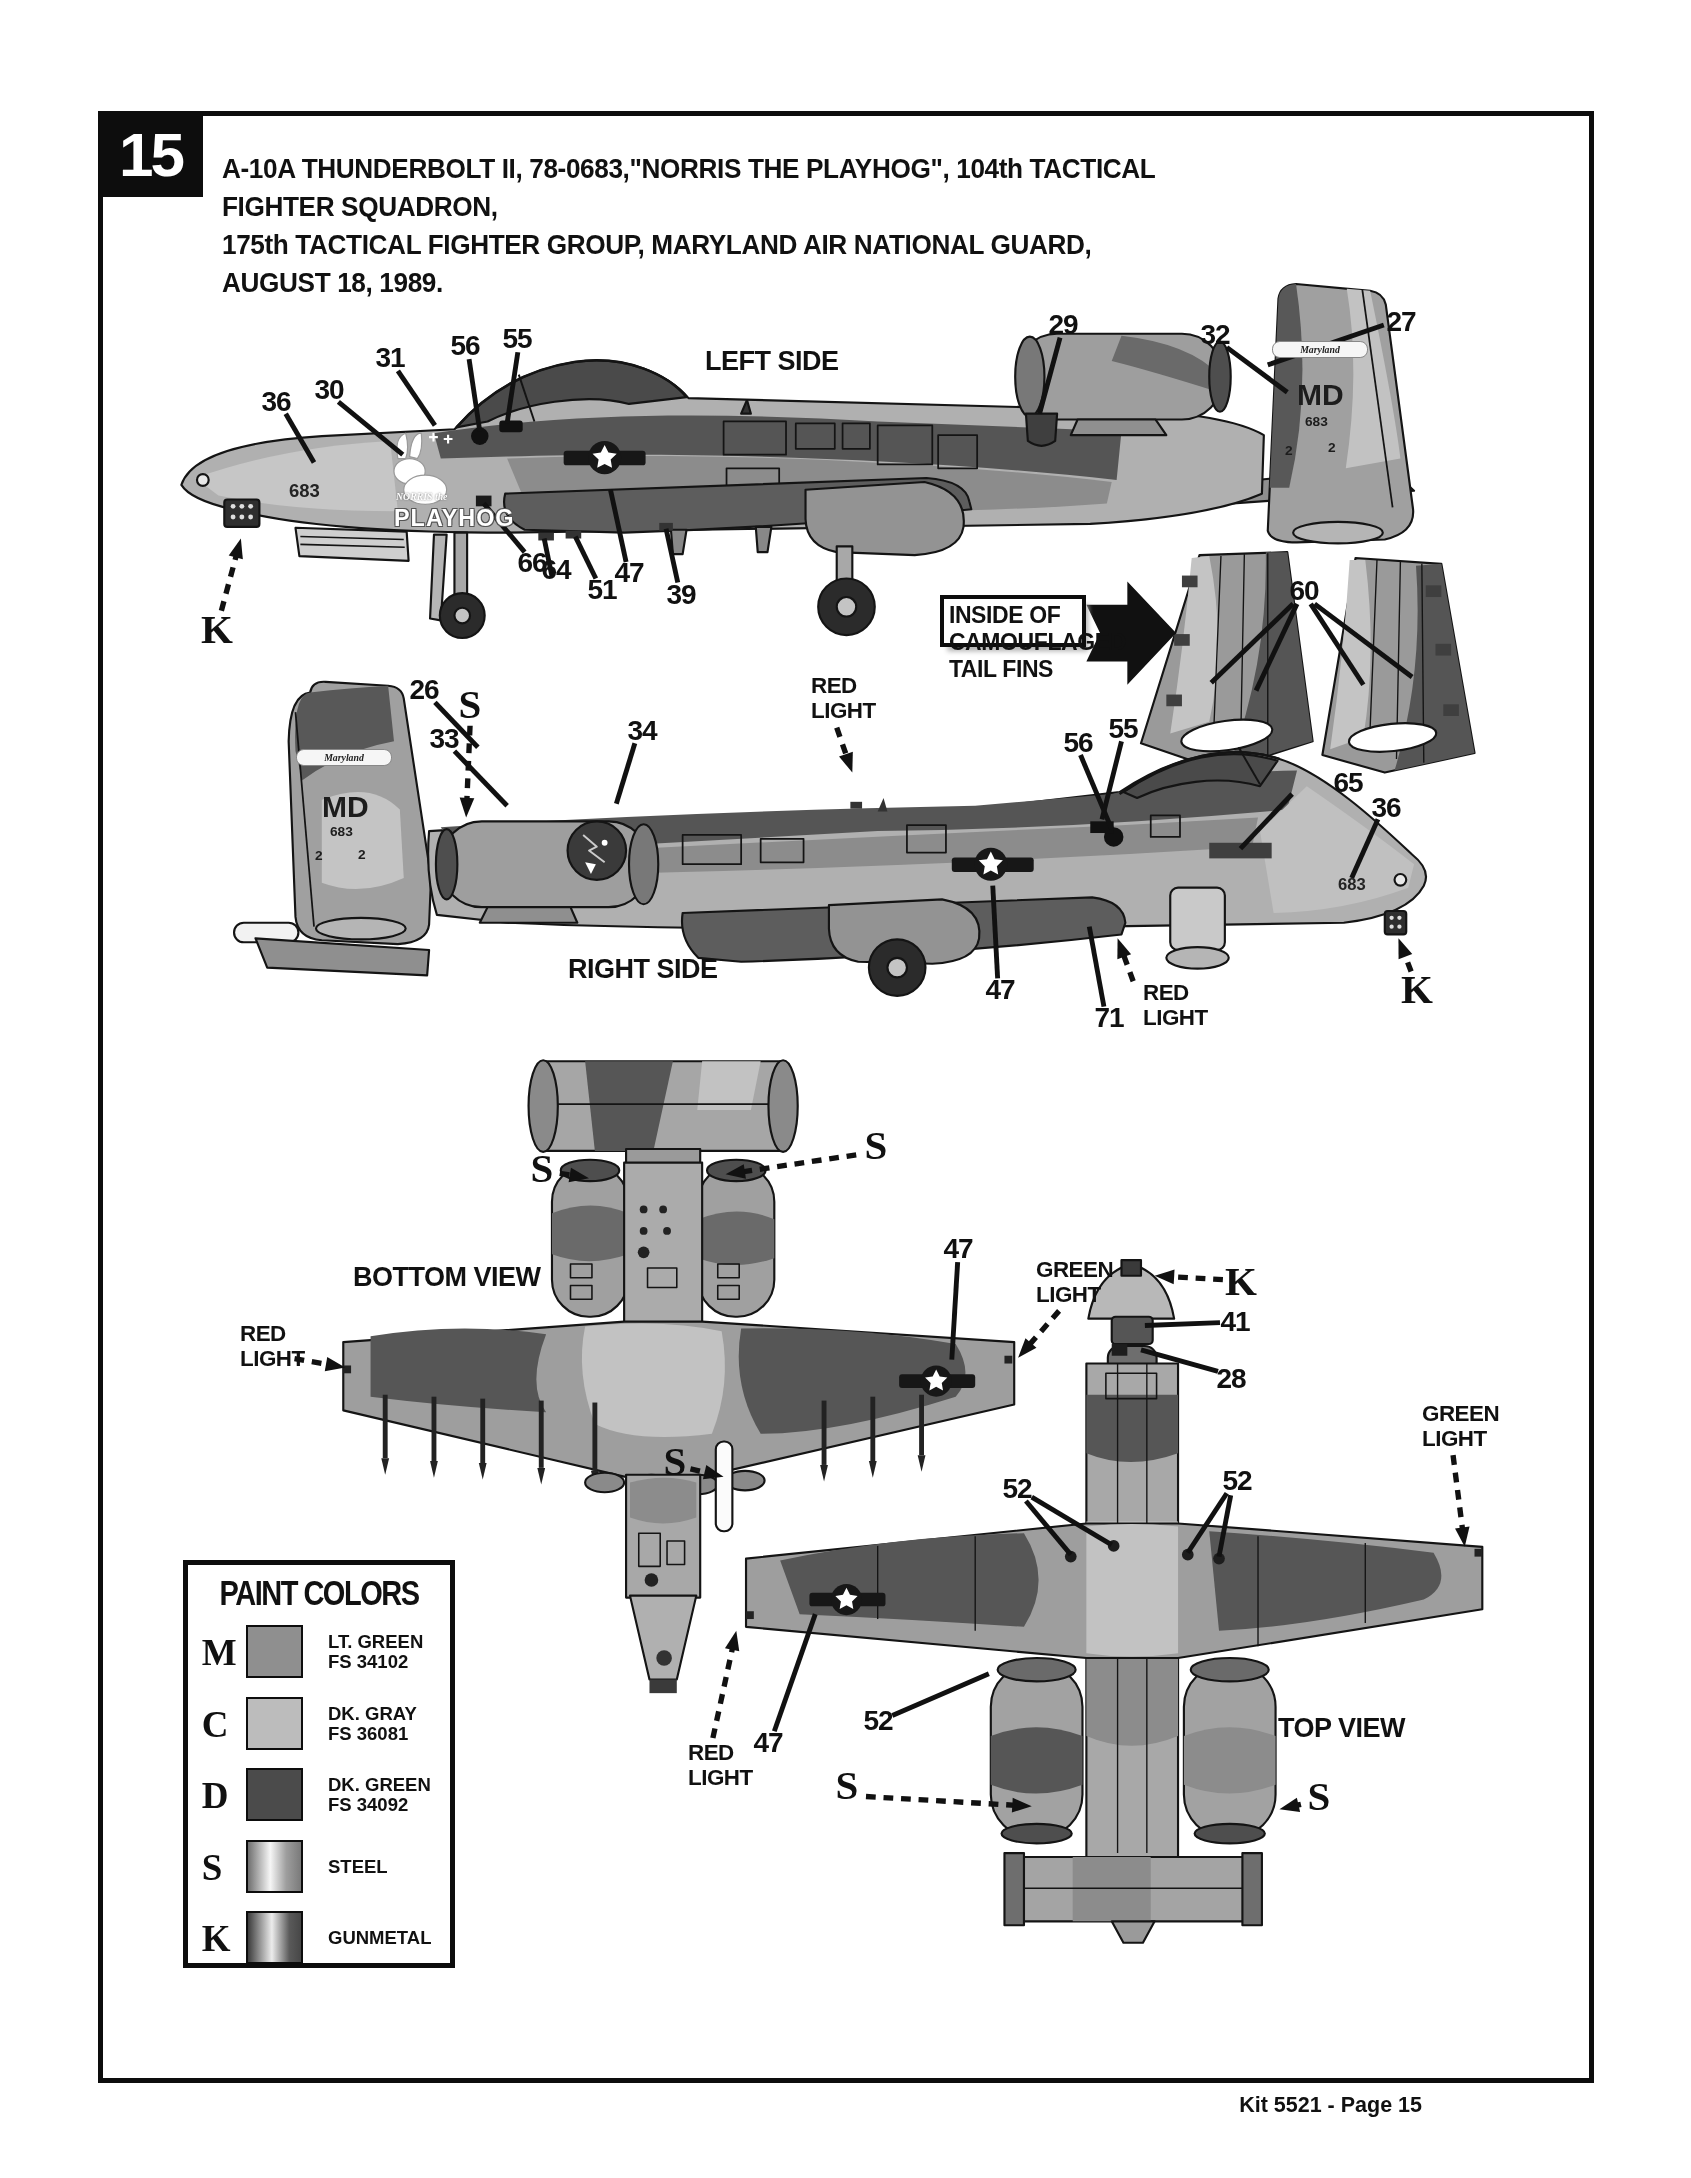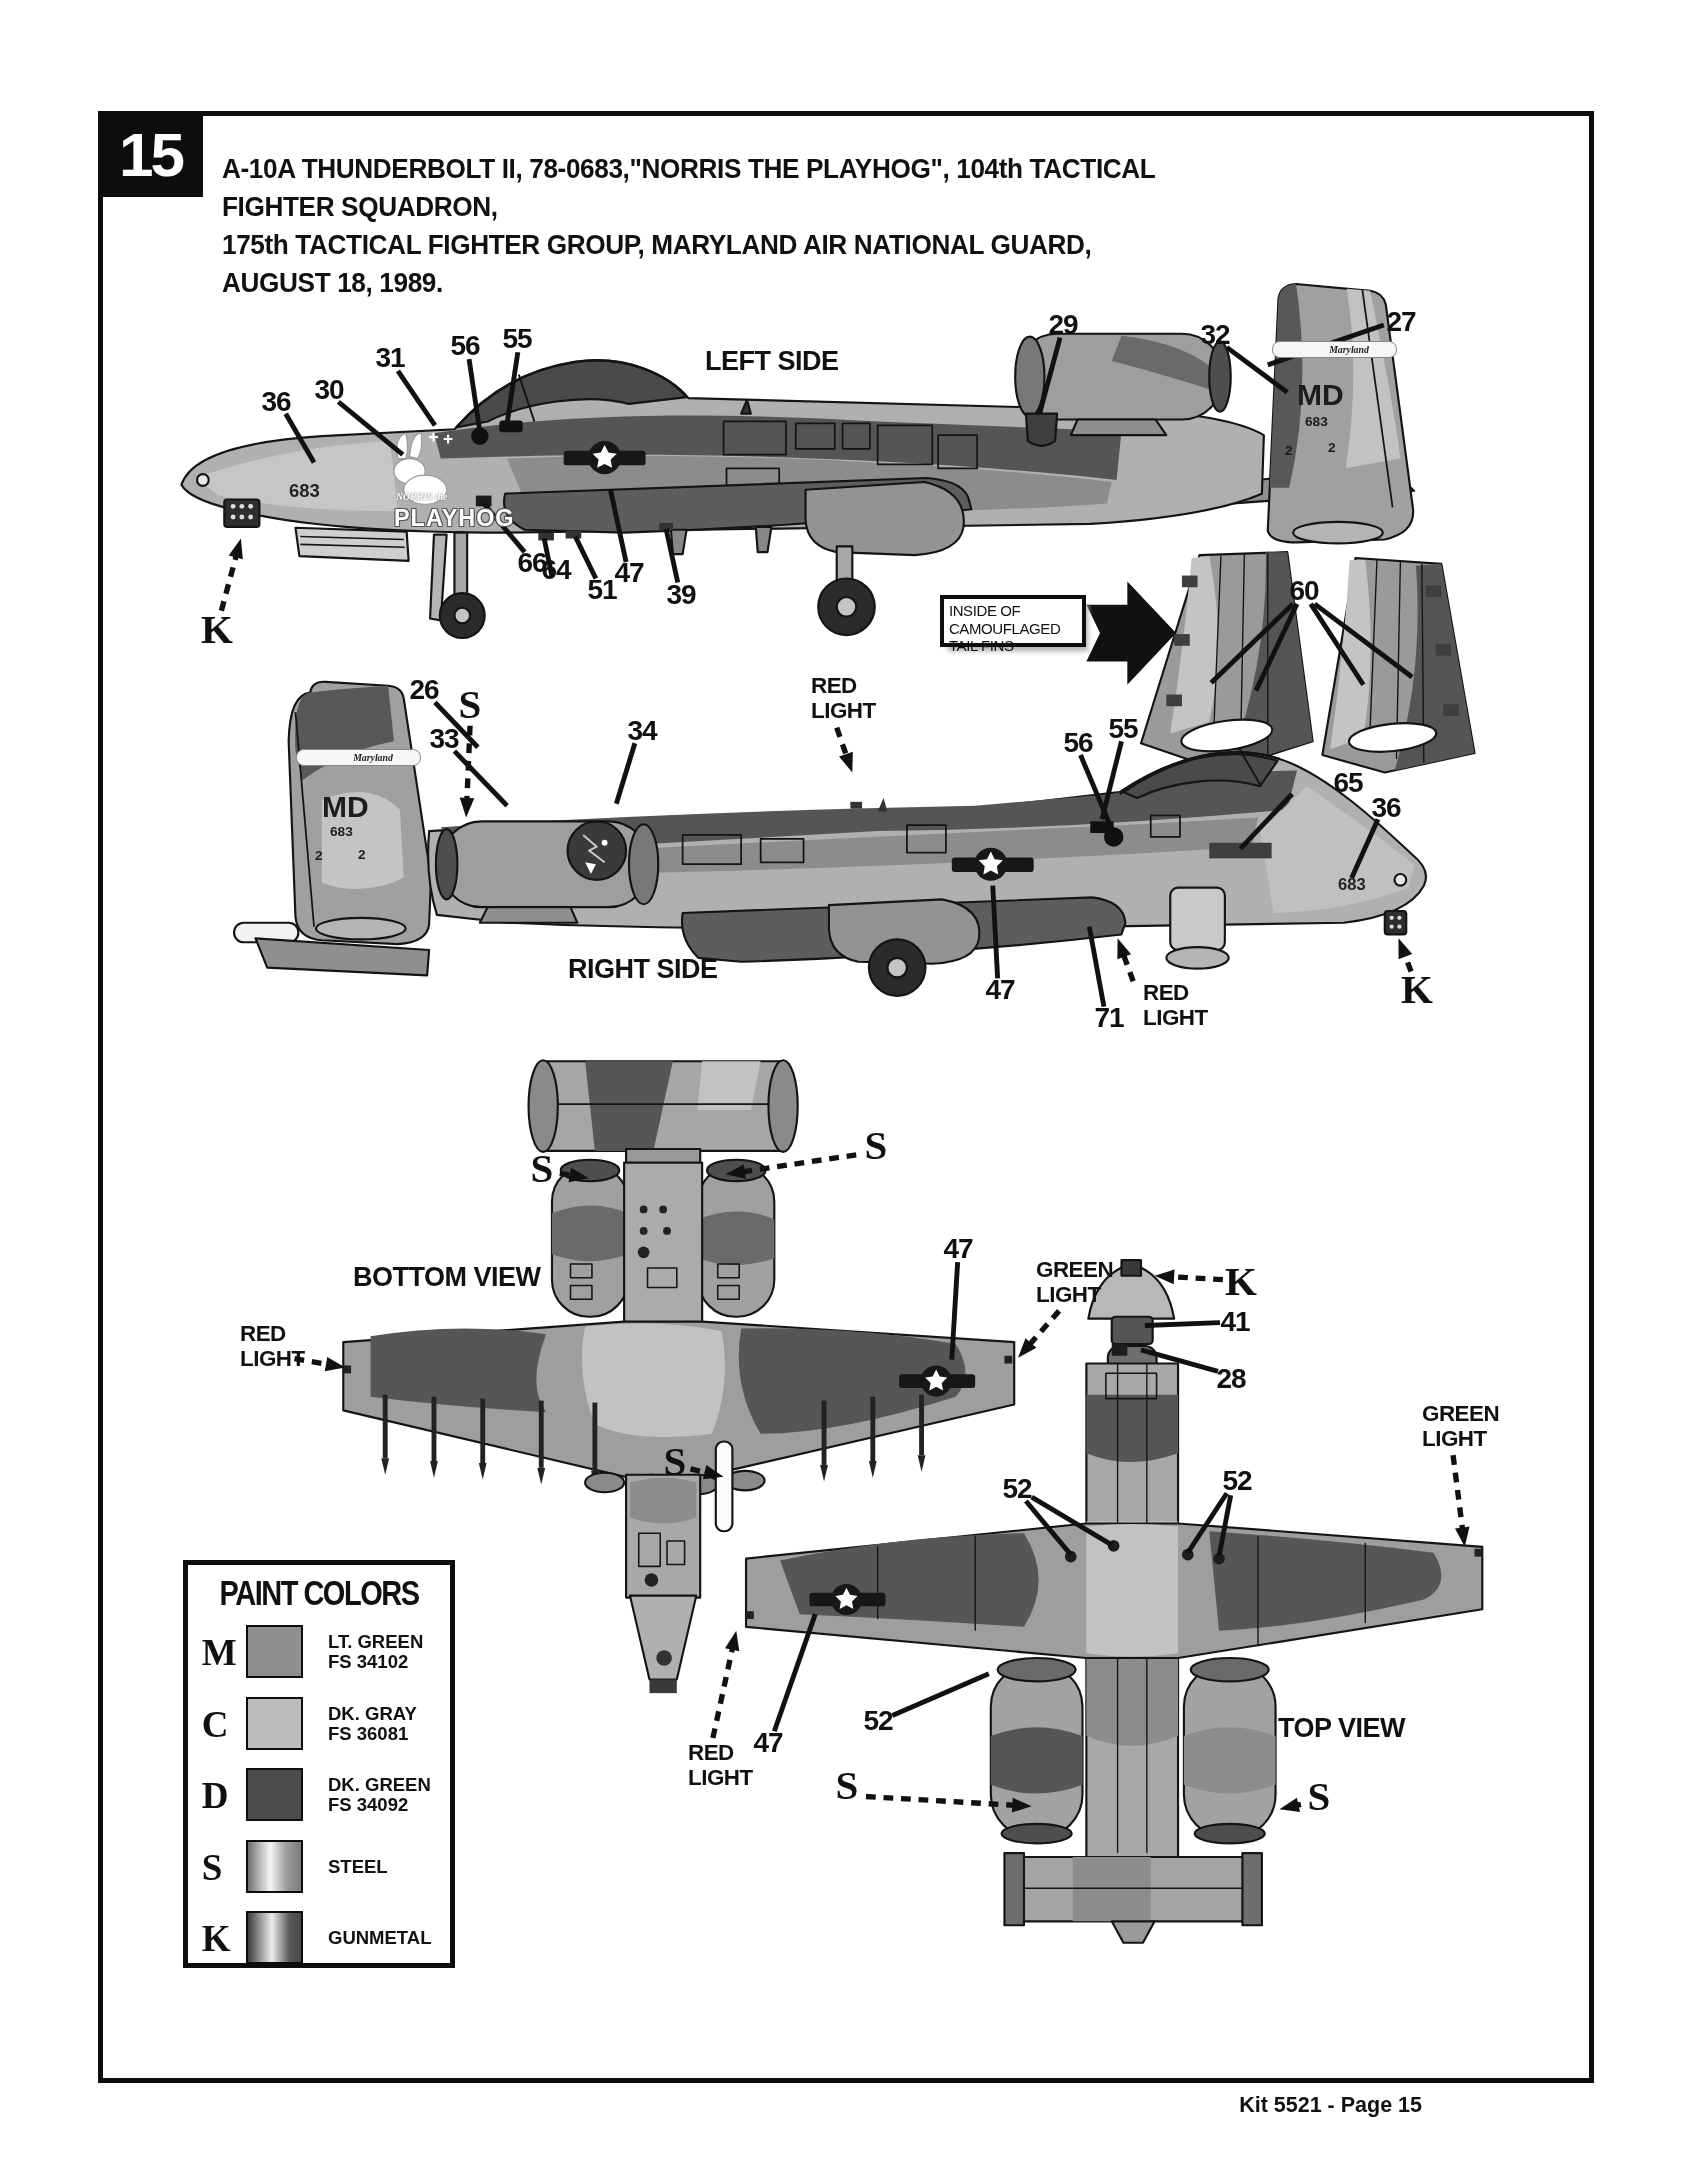--- a/index.html
+++ b/index.html
@@ -14,36 +14,36 @@
          line-height:38px;letter-spacing:-0.4px;transform:scaleX(0.97);transform-origin:left top;}
   svg.layer{position:absolute;left:0;top:0;}
   #labels{position:absolute;left:0;top:0;width:100%;height:100%;}
   .view-label{position:absolute;font-weight:bold;font-size:27px;letter-spacing:-0.5px;white-space:nowrap;}
   .callout{position:absolute;transform:translate(-50%,-50%);white-space:pre-line;color:#111;text-align:left;}
   .callout.num{font-size:28px;font-weight:bold;letter-spacing:-1px;}
   .callout.code{font-family:"Liberation Serif",serif;font-size:41px;font-weight:bold;}
   .callout.light{font-size:22.4px;font-weight:bold;line-height:1.12;letter-spacing:-0.5px;}
   .callout.left-anchor{transform:translate(0,-50%);}
   .note-box{position:absolute;left:940px;top:595px;width:146px;height:52px;border:4.9px solid #0d0d0d;
-            box-sizing:border-box;background:#fff;font-size:15px;font-weight:normal;line-height:1.18;
+            box-sizing:border-box;background:#fff;font-size:23px;font-weight:bold;line-height:1.18;
             padding:2.9px 4.9px;white-space:pre-line;letter-spacing:-0.4px;
             box-shadow:4.9px 6.8px 4.9px -2px #b5b5b5;}
   .mk{position:absolute;color:#1d1d1d;white-space:nowrap;font-weight:bold;}
   .mk.tail-code{font-size:30px;letter-spacing:0;text-align:center;}
   .mk.tail-num{font-size:13.7px;}
   .mk.fin-digit{font-size:13.7px;}
   .mk.nose-num{font-size:18.5px;color:#242424;}
   .mk.nose-num-sm{font-size:16.6px;color:#242424;}
   .mk.nose-art-sm{font-family:"Liberation Serif",serif;font-style:italic;font-weight:bold;
                   font-size:9.8px;color:#fff;text-shadow:0 0 2px #666;}
   .mk.nose-art{font-size:23.4px;color:#fff;letter-spacing:1px;
                text-shadow:1px 1px 0 #555,-1px -1px 0 #555,1px -1px 0 #555,-1px 1px 0 #555;}
   .banner{position:absolute;background:#f6f6f6;border:1px solid #888;border-radius:7.8px;
           display:flex;align-items:center;justify-content:center;font-family:"Liberation Serif",serif;
-          font-style:italic;font-weight:bold;font-size:9.8px;color:#222;padding-left:29px;}
+          font-style:italic;font-weight:bold;font-size:9.8px;color:#222;}
   .legend{position:absolute;left:183px;top:1560px;width:272px;height:408px;border:5.9px solid #0d0d0d;
           box-sizing:border-box;background:#fff;}
   .legend-title{text-align:center;font-size:29px;font-weight:bold;letter-spacing:-1.5px;
                 margin-top:11.7px;transform:scaleY(1.18);}
   .p-row{position:absolute;left:0;width:100%;height:53px;}
   .p-letter{position:absolute;left:13.7px;top:50%;transform:translateY(-50%);
             font-family:"Liberation Serif",serif;font-size:37px;font-weight:bold;}
   .p-swatch{position:absolute;left:58px;top:0;width:57px;height:53px;border:2.9px solid #0d0d0d;
             box-sizing:border-box;background:#888;}
   .p-text{position:absolute;left:140px;top:50%;transform:translateY(-50%);

